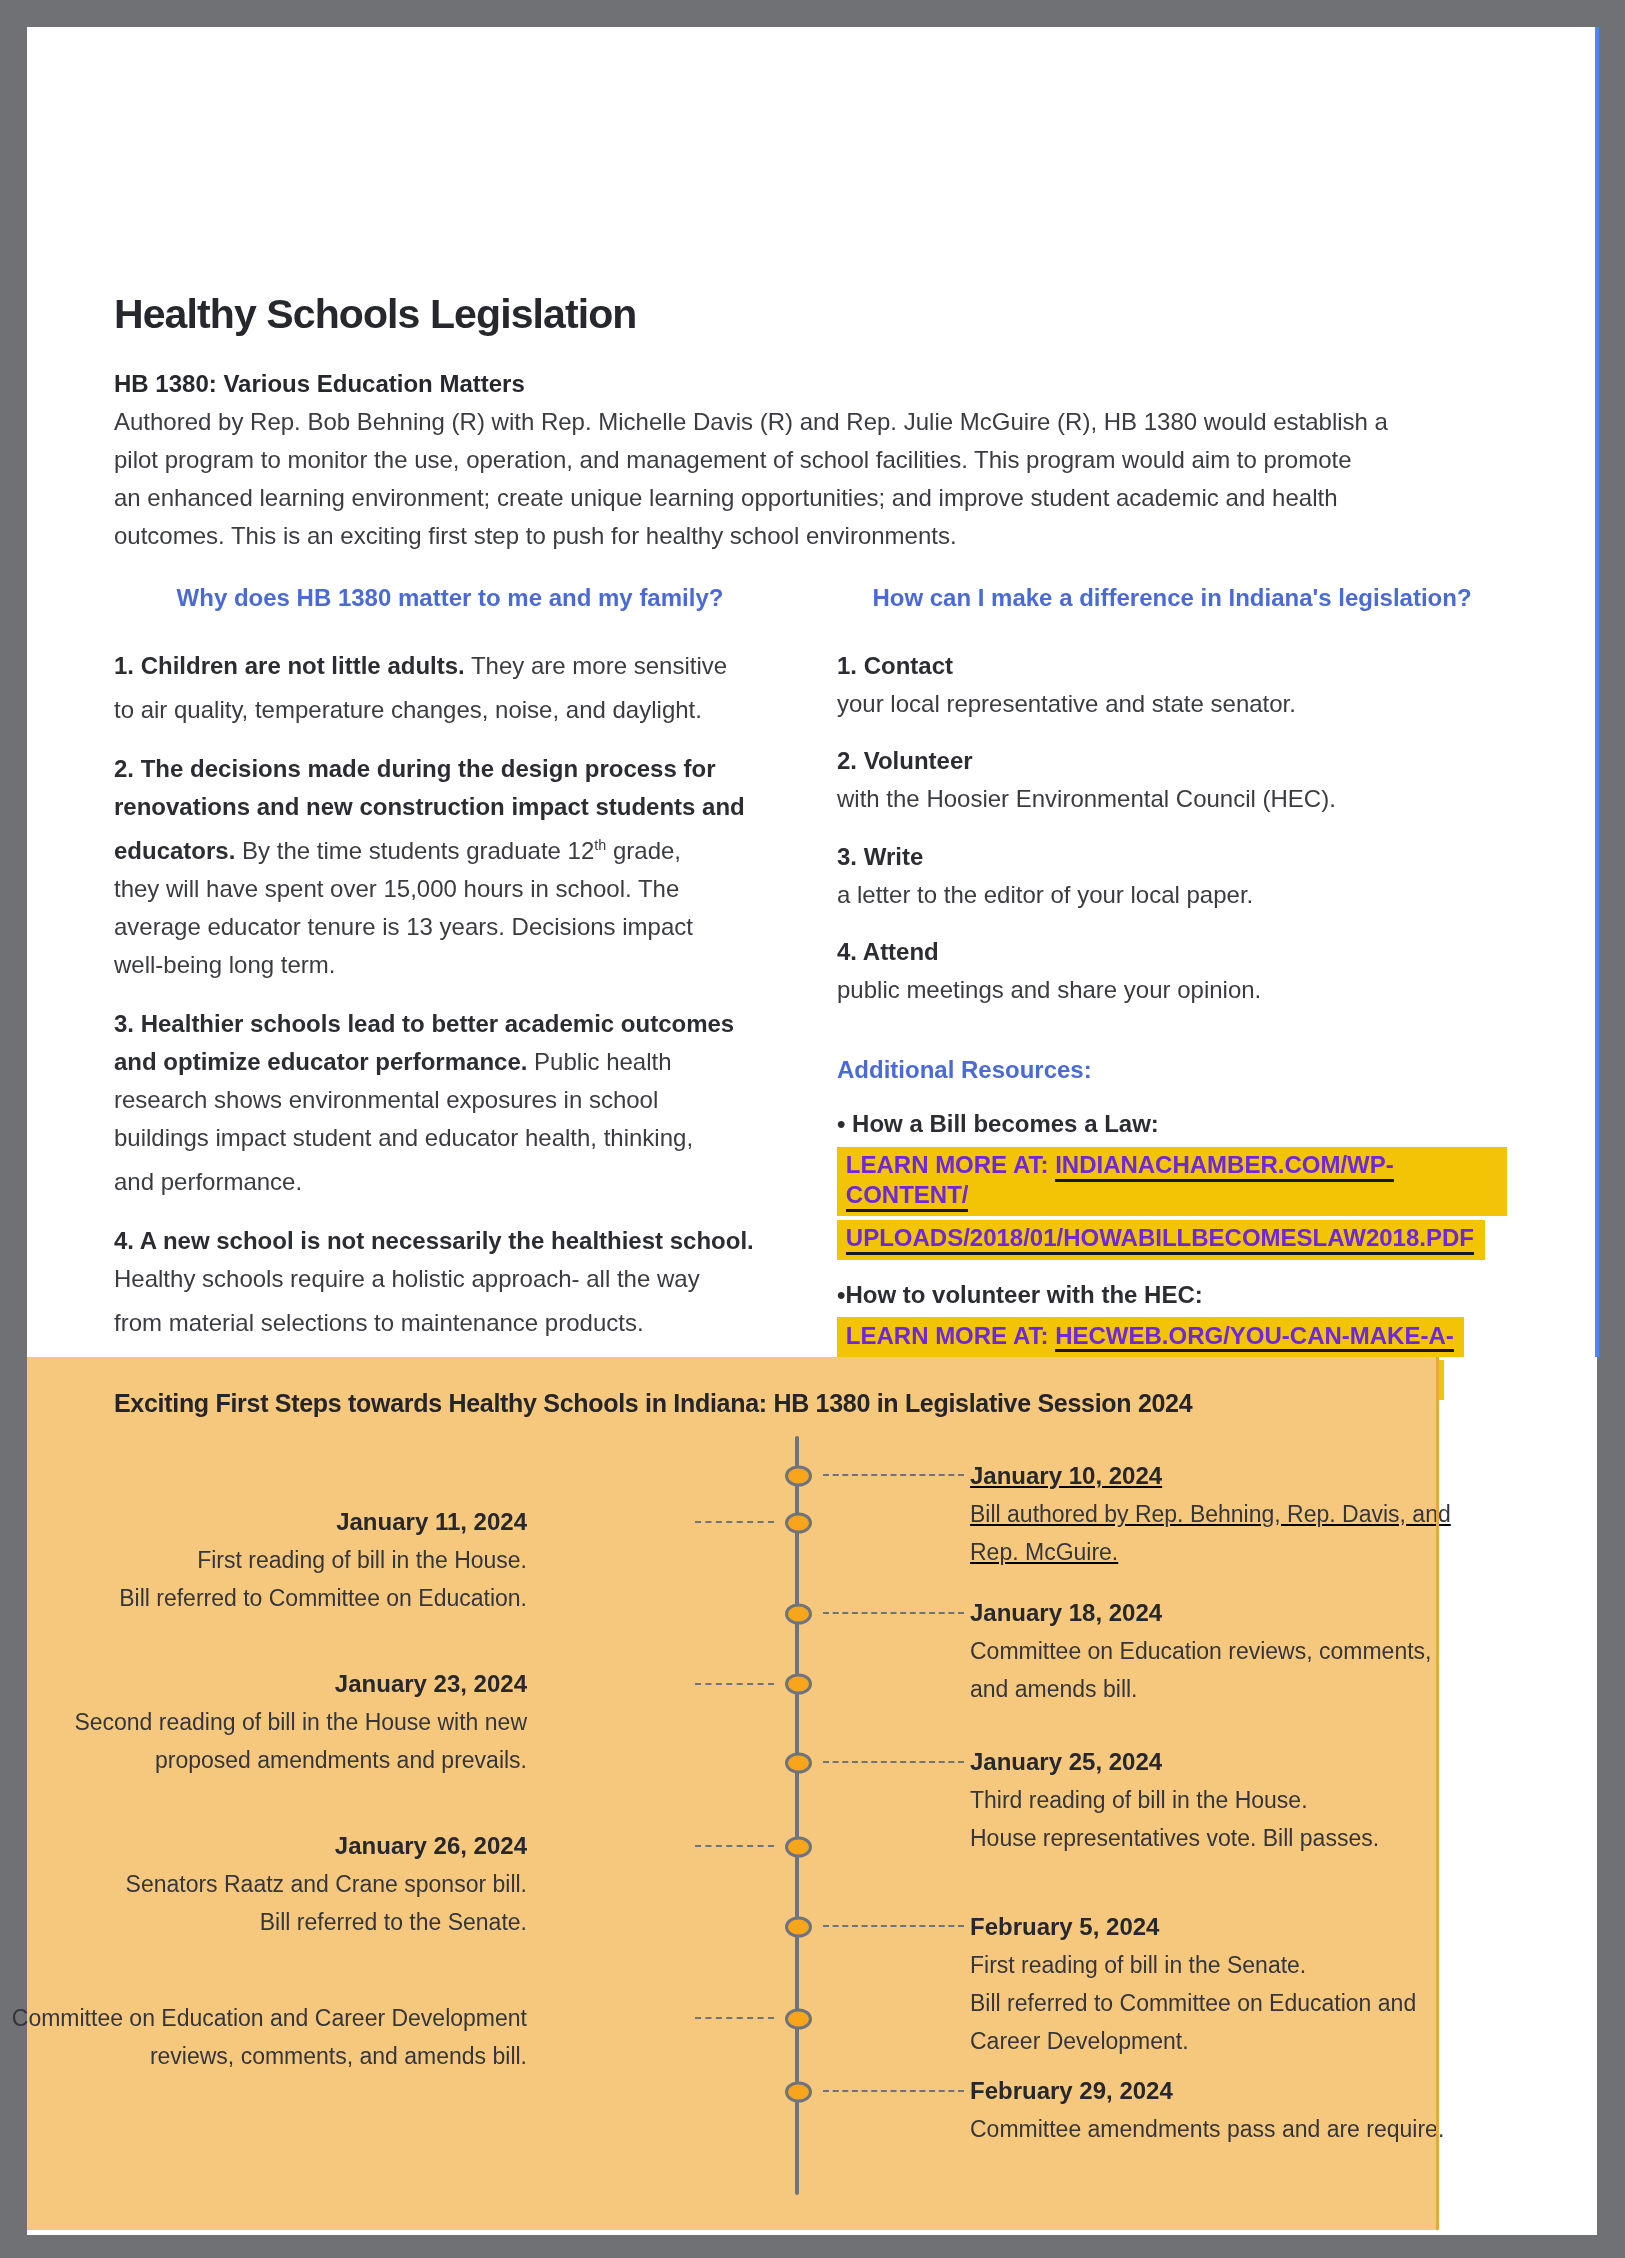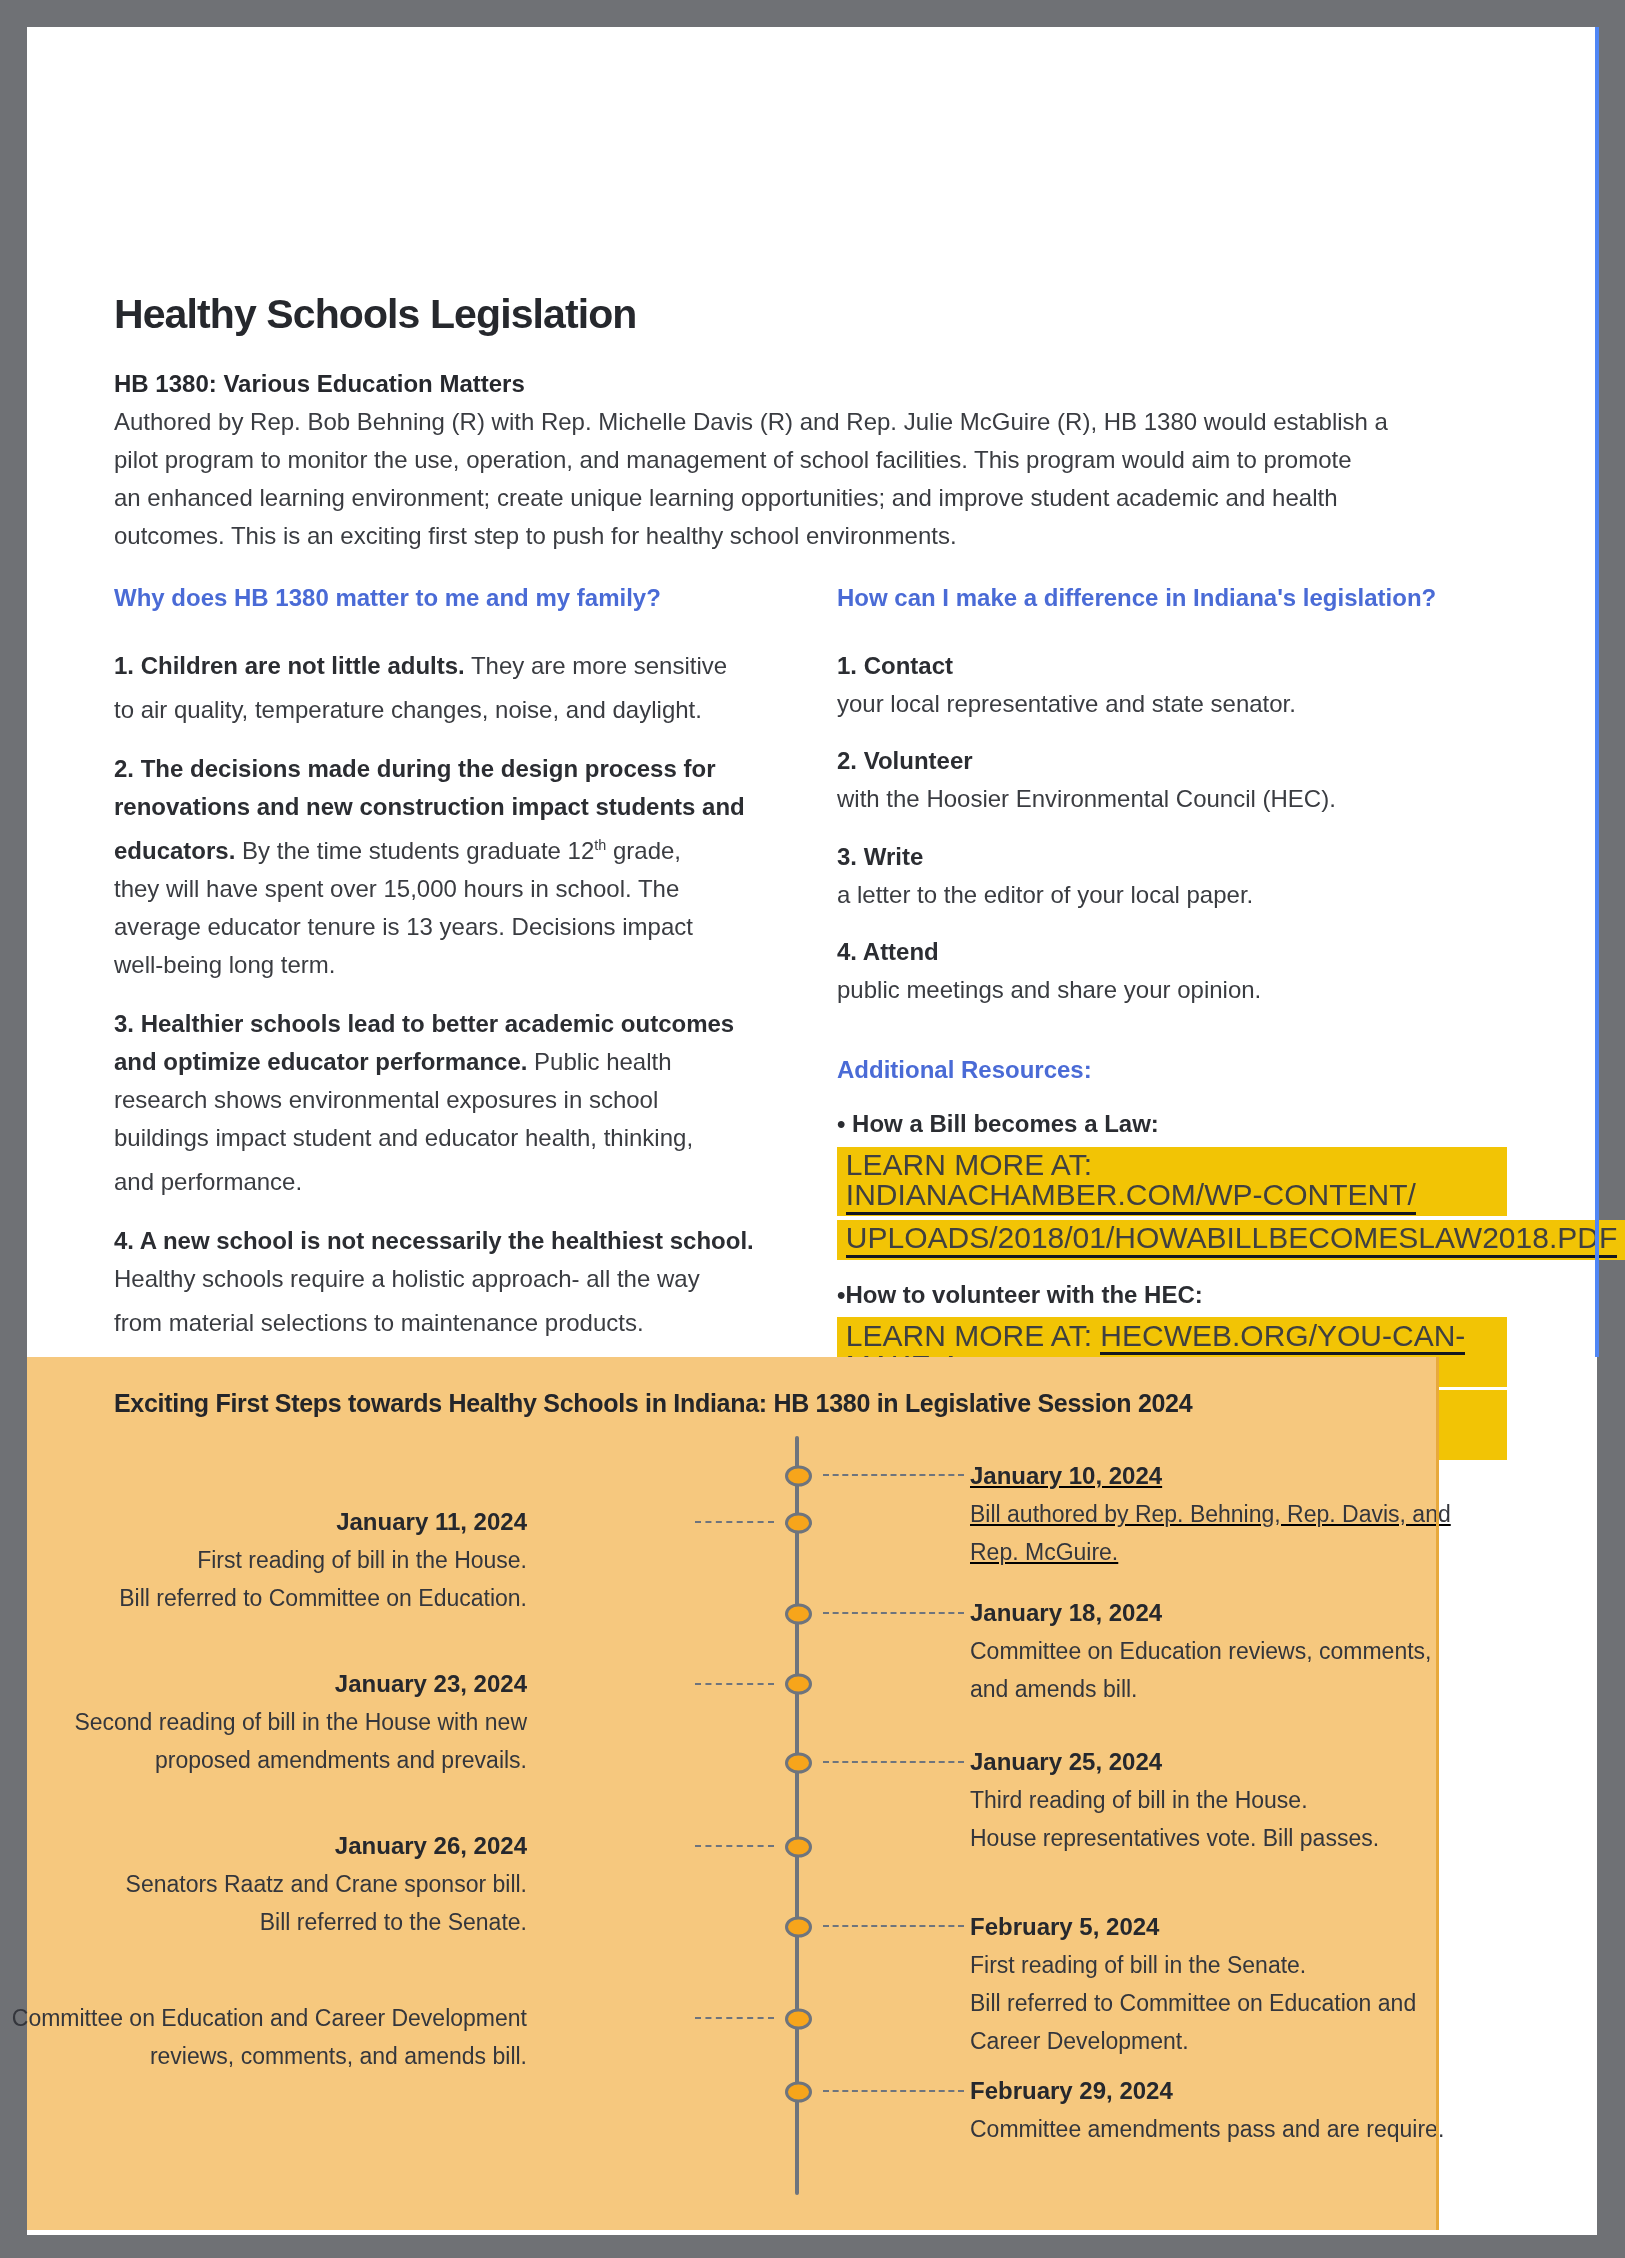--- a/index.html
+++ b/index.html
@@ -12,32 +12,32 @@
   .canvas{position:relative;width:1626px;height:2258px;background:var(--bg);overflow:hidden;}
   .page{position:absolute;left:27px;top:26.5px;width:1570px;height:2208px;background:var(--page);}
   .edge-guide{position:absolute;left:1568px;top:0;width:3.5px;height:1330px;background:var(--guide);}
   .content{position:absolute;left:87px;top:0;width:1412px;padding-top:263px;}
   .doc-title{font-size:41px;font-weight:bold;color:var(--dark);letter-spacing:-0.9px;line-height:49px;margin:0;}
   .doc-subtitle{font-size:24px;font-weight:bold;color:var(--dark);line-height:38px;margin-top:26.5px;}
   .intro{font-size:24px;color:var(--body);line-height:38px;white-space:pre-line;margin-top:0;}
   .cols{display:flex;margin-top:21px;}
   .col-left{width:672px;}
   .col-right{width:670px;margin-left:51px;}
-  .col-heading{font-size:24px;font-weight:bold;color:var(--blue);line-height:38px;margin:0 0 30px 0;}
+  .col-heading{font-size:24px;font-weight:bold;color:var(--blue);line-height:38px;margin:0 0 30px 0;text-align:center;}
   .para{font-size:24px;color:var(--body);line-height:38px;white-space:pre-line;margin:0 0 21px 0;}
   .para b{color:#2B2D32;}
   sup{font-size:0.6em;}
   .action{margin-top:19.4px;}
   .action:first-of-type{margin-top:14px;}
   .a-title{font-size:24px;font-weight:bold;color:#2B2D32;line-height:38px;}
   .a-desc{font-size:24px;color:var(--body);line-height:38px;}
   .res-heading{font-size:24px;font-weight:bold;color:var(--blue);line-height:38px;margin-top:42px;}
   .res-bullet{font-size:24px;font-weight:bold;color:#2B2D32;line-height:38px;margin-top:16px;}
   .hl-line{margin-top:3.5px;}
-  .hl{display:inline-block;background:var(--yellow);color:#404040;font-weight:normal;font-size:30px;line-height:30px;padding:3.5px 10.6px 6.2px 8.8px;}
+  .hl{display:inline-block;background:var(--yellow);color:#6d28d9;font-weight:bold;font-size:24px;line-height:30px;padding:3.5px 10.6px 6.2px 8.8px;}
   .hl .lnk{border-bottom:3.5px solid #15181F;padding-bottom:0.9px;}
   .timeline{position:absolute;left:0;top:1330px;width:1412px;height:873px;background:var(--orange);}
   .timeline::after{content:"";position:absolute;right:0;top:0;width:2.6px;height:100%;background:#E8A93C;}
   .tl-heading{position:absolute;left:87px;top:32px;font-size:25px;font-weight:bold;color:#23252A;letter-spacing:-0.3px;}
   .spine{position:absolute;left:768px;top:79px;width:4.4px;height:759px;background:var(--linegray);border-radius:2.6px;}
   .node{position:absolute;left:758px;width:26.5px;height:21px;border-radius:50%;background:var(--amber);border:3.5px solid var(--linegray);box-sizing:border-box;transform:translateY(-50%);}
   .dash{position:absolute;border-top:2.6px dashed var(--linegray);}
   .dash-right{left:796px;width:141px;}
   .dash-left{left:668px;width:79px;}
   .ev{position:absolute;width:582px;}

